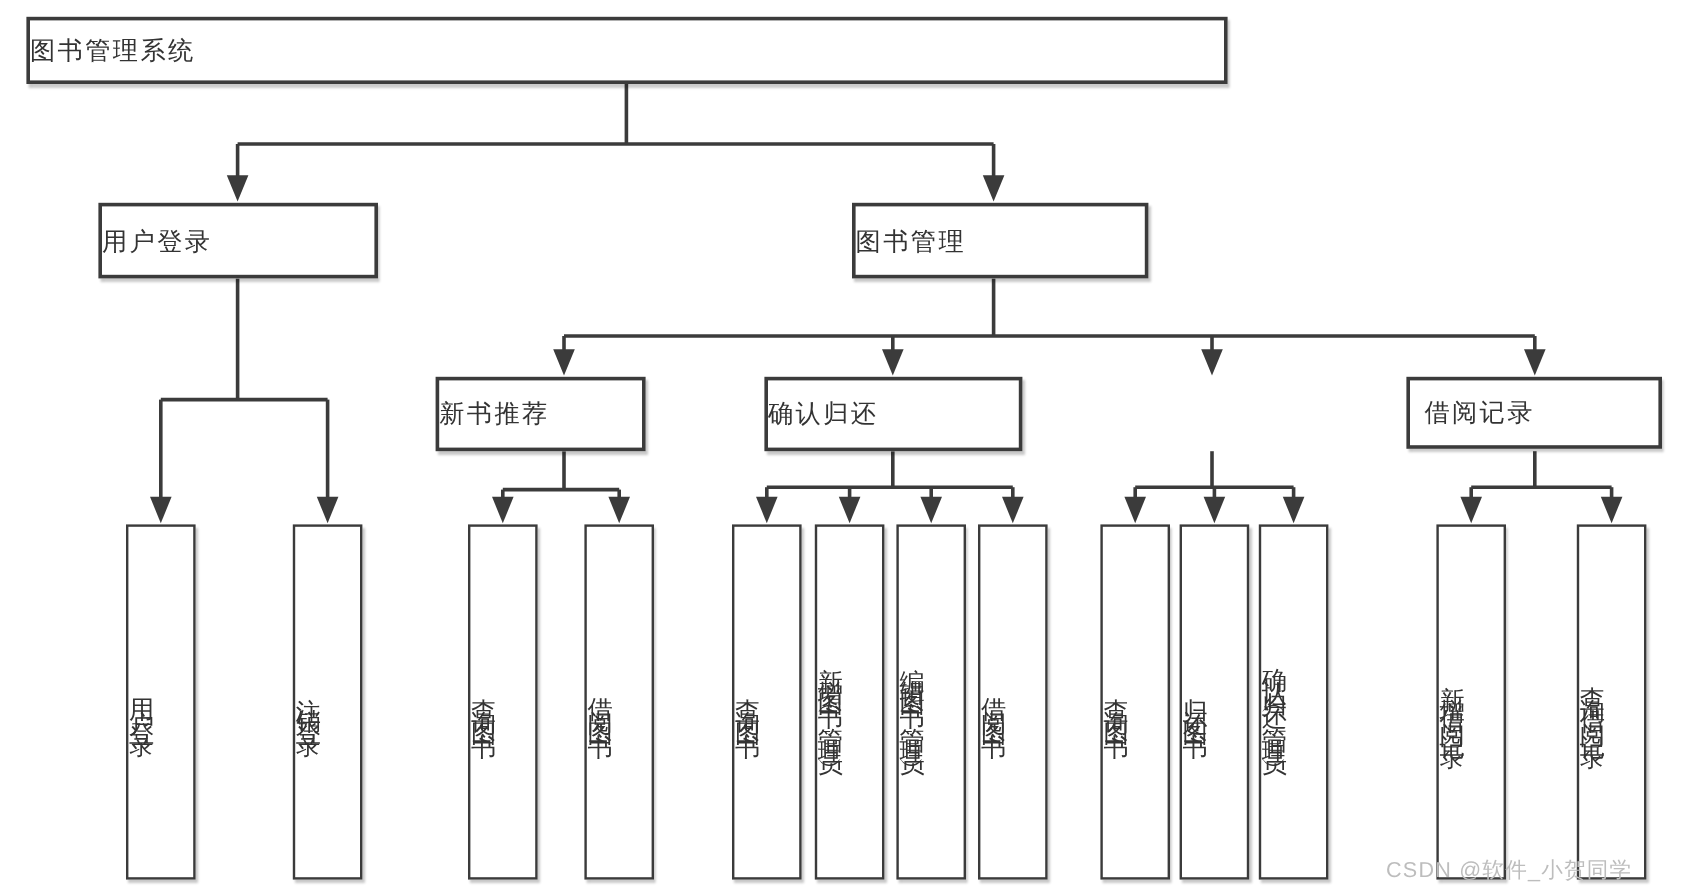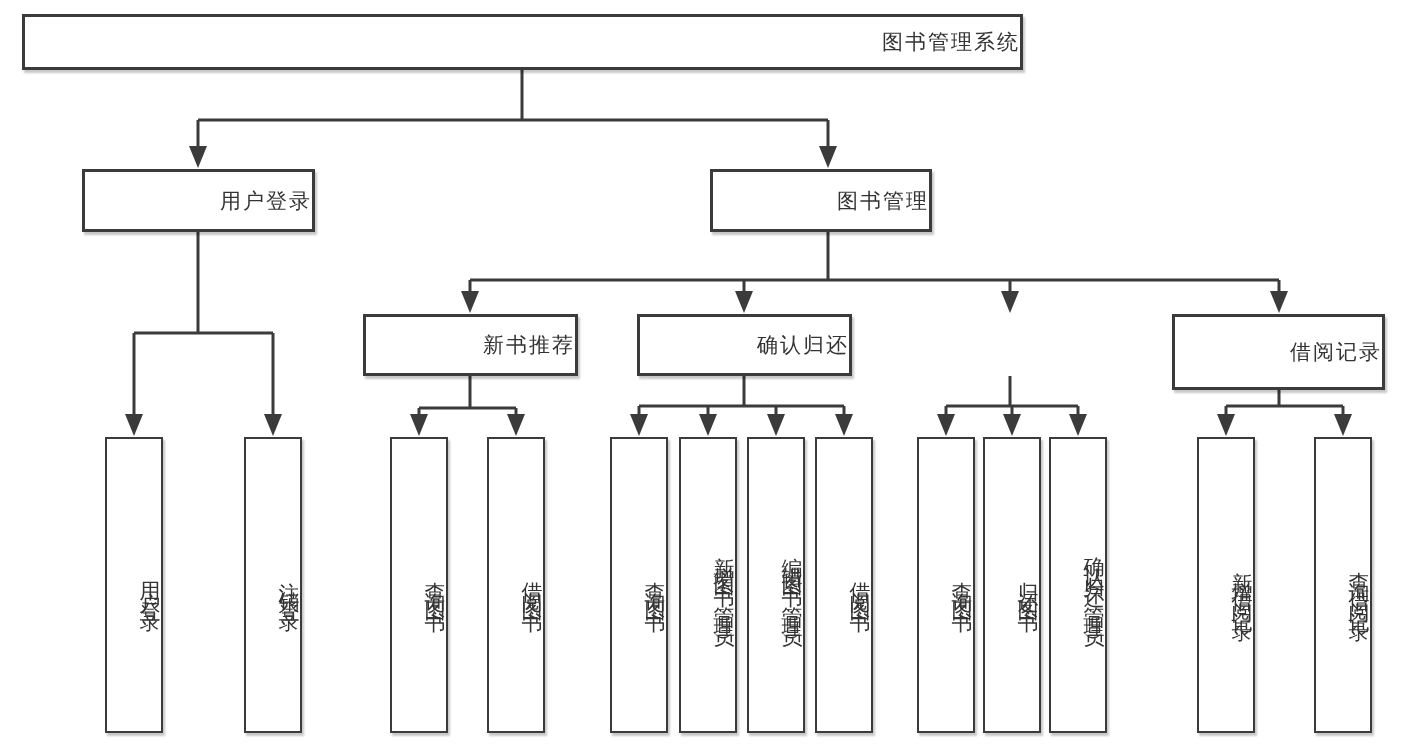--- a/index.html
+++ b/index.html
@@ -24,45 +24,45 @@
     height: 747px;
     z-index: 1;
   }
   .node {
     position: absolute;
     box-sizing: border-box;
     background: #ffffff;
     border: 3px solid #3b3b3b;
     display: flex;
     align-items: center;
-    justify-content: flex-end;
+    justify-content: flex-start;
     font-size: 21px;
     letter-spacing: 2px;
     color: #333333;
     z-index: 2;
     box-shadow: 2px 3px 2px rgba(0,0,0,0.22);
   }
   .node.leaf {
     border-width: 2px;
   }
   .leaf .vtext {
     writing-mode: vertical-rl;
     text-orientation: mixed;
     letter-spacing: 10px;
     font-size: 21px;
     line-height: 1;
   }
   
   .n-root      { left: 22px;  top: 14px;  width: 1001px; height: 56px; }
   .n-login     { left: 82px;  top: 169px; width: 233px;  height: 63px; }
-  .n-mgmt      { left: 710px; top: 169px; width: 222px;  height: 63px; }
-  .n-rec       { left: 363px; top: 314px; width: 215px;  height: 62px; }
+  .n-mgmt      { left: 710px; top: 169px; width: 247px;  height: 63px; }
+  .n-rec       { left: 363px; top: 314px; width: 175px;  height: 62px; }
   .n-borrow    { left: 637px; top: 314px; width: 215px;  height: 62px; }
   .n-current   { left: 903px; top: 314px; width: 214px;  height: 62px; }
-  .n-record    { left: 1172px; top: 314px; width: 213px; height: 76px; }
+  .n-record    { left: 1172px; top: 314px; width: 213px; height: 60px; padding-left: 12px; }
   .leaf        { top: 437px; width: 58px; height: 296px; }
   .l-1  { left: 105px; }
   .l-2  { left: 244px; }
   .l-3  { left: 390px; }
   .l-4  { left: 487px; }
   .l-5  { left: 610px; }
   .l-6  { left: 679px; }
   .l-7  { left: 747px; }
   .l-8  { left: 815px; }
   .l-9  { left: 917px; }
@@ -216,14 +216,15 @@
   <div class="node leaf l-11">
     <span class="vtext">确认归还（管理员）</span>
   </div>
   <div class="node leaf l-12">
     <span class="vtext">新增借阅记录</span>
   </div>
   <div class="node leaf l-13">
     <span class="vtext">查询借阅记录</span>
   </div>
 
+  <div class="watermark">CSDN @软件_小贺同学</div>
 
 </div>
 
 </body></html>

